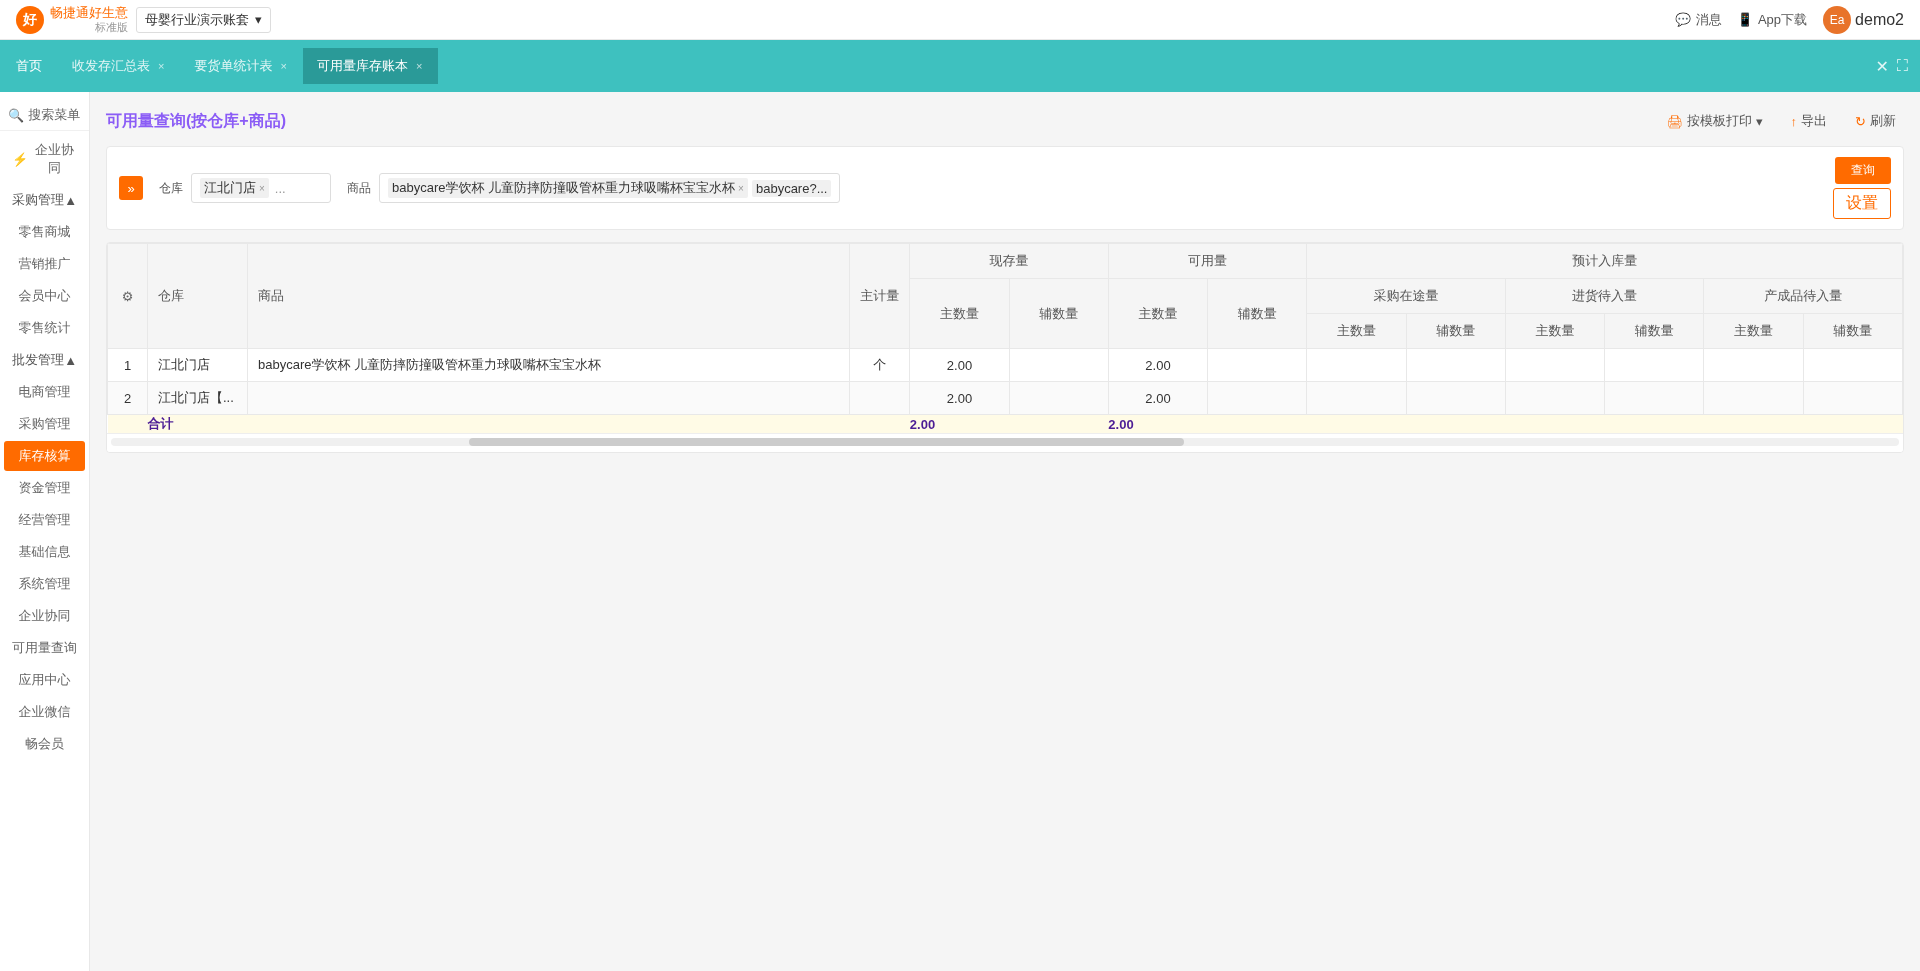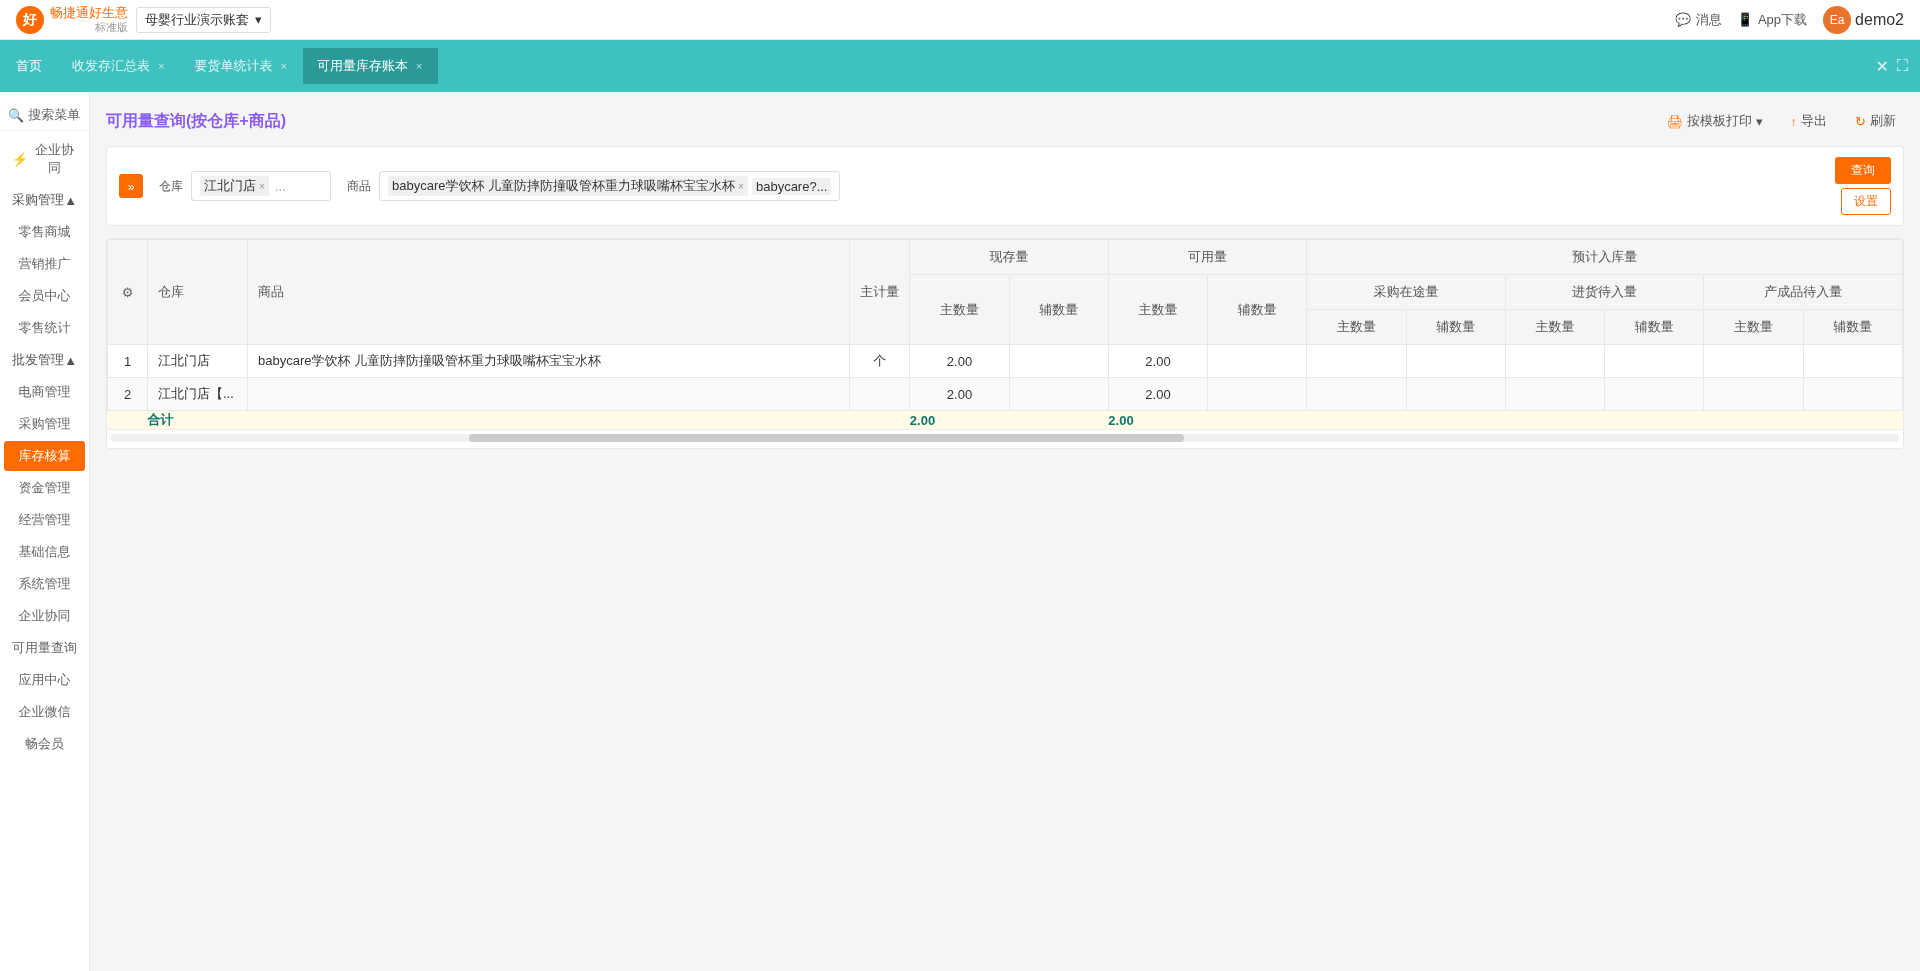--- a/index.html
+++ b/index.html
@@ -245,21 +245,21 @@
       cursor: pointer;
       font-size: 12px;
     }
     .btn-settings {
       background: #fff;
       color: #ff6b00;
       border: 1px solid #ff6b00;
       border-radius: 3px;
       padding: 4px 12px;
       cursor: pointer;
-      font-size: 12px;
+      font-size: 16px;
     }
 
     
     .table-container {
       background: #fff;
       border: 1px solid #e8e8e8;
       border-radius: 4px;
       overflow: auto;
     }
     table {
@@ -283,21 +283,21 @@
       text-align: center;
     }
     tbody tr:nth-child(even) { background: #fafafa; }
     .col-num { width: 40px; }
     .col-warehouse { width: 100px; text-align: left; }
     .col-product { text-align: left; }
     .col-unit { width: 60px; }
     .footer-row td {
       background: #fffbe6;
       font-weight: 600;
-      color: #0f766e;
+      color: #4c1d95;
     }
     .gear-icon { color: #666; cursor: pointer; }
 
     .scrollbar-container {
       margin-top: 0;
       height: 8px;
       background: #f0f0f0;
       border-radius: 4px;
       overflow: hidden;
       margin: 0 4px;

